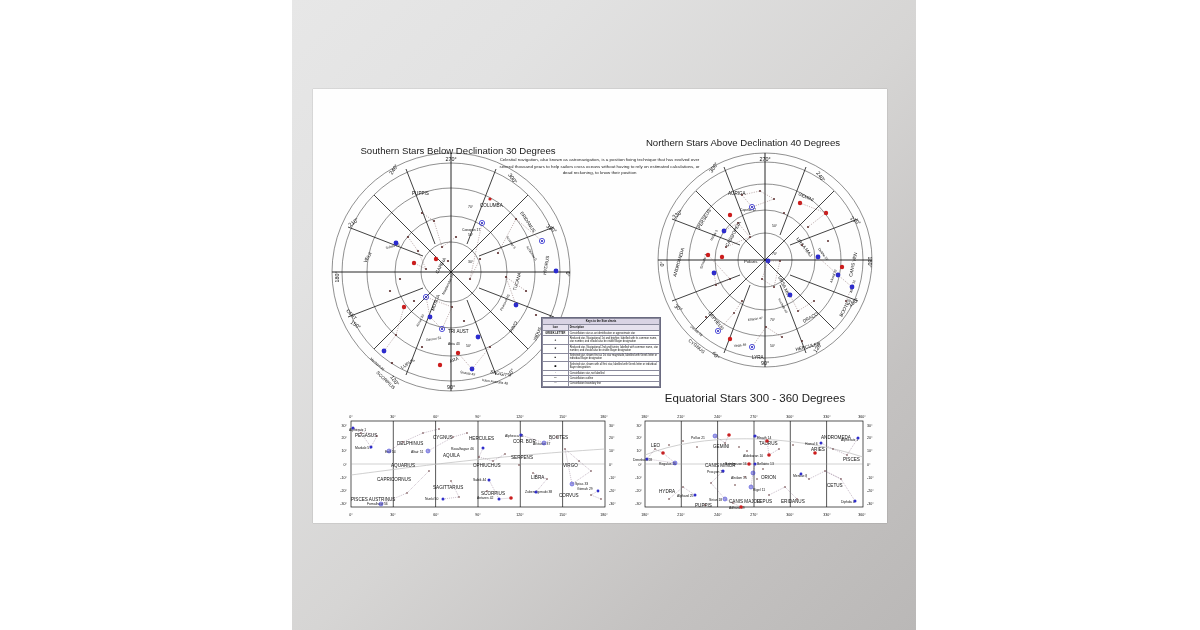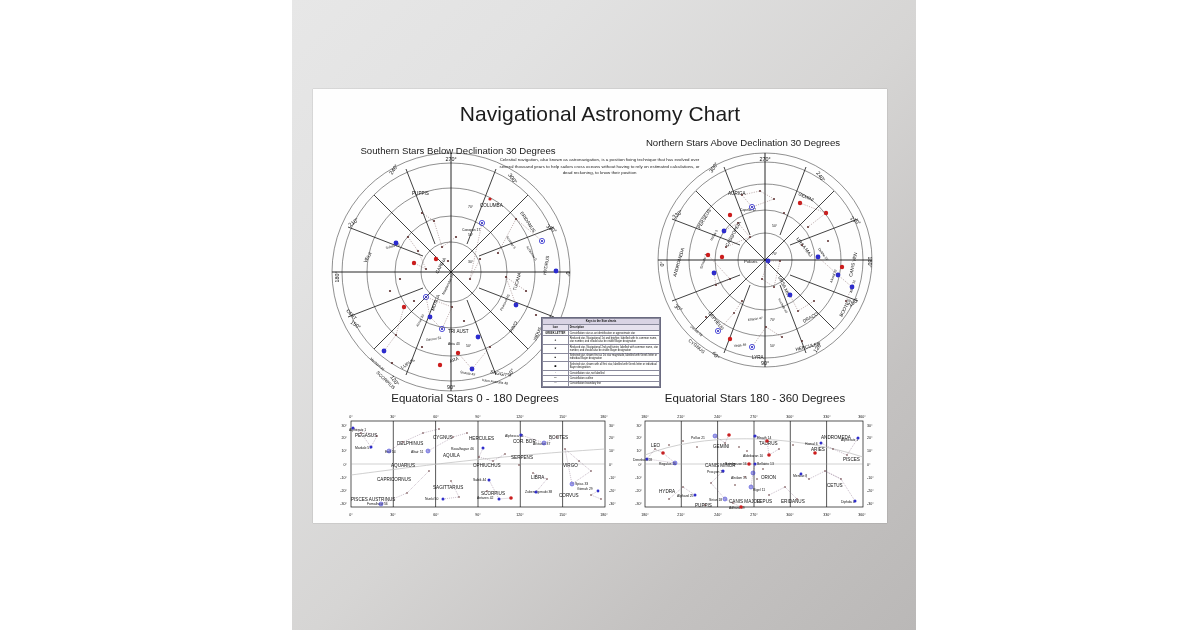--- a/index.html
+++ b/index.html
@@ -76,24 +76,23 @@
 </head>
 <body>
 
 <div id="stage">
 
   <div class="backdrop"></div>
   <div class="slab"></div>
 
   <div class="poster">
 
-    <div class="title">Navigational Astronomy Chart</div>
 
     <div class="subtitle sub-south">Southern Stars Below Declination 30 Degrees</div>
-    <div class="subtitle sub-north">Northern Stars Above Declination 30 Degrees</div>
+    <div class="subtitle sub-north">Northern Stars Above Declination 40 Degrees</div>
 
     <div class="blurb">Celestial navigation, also known as astronavigation, is a position fixing technique that has evolved over several thousand years to help sailors cross oceans without having to rely on estimated calculations, or dead reckoning, to know their position</div>
 
     <div class="polar p-south">
       <svg width="242" height="242" viewBox="0 0 242 242">
         <g fill="none" stroke="#333" stroke-width=".55">
           <circle cx="121" cy="121" r="119"></circle>
           <circle cx="121" cy="121" r="109"></circle>
           <circle cx="121" cy="121" r="84"></circle>
           <circle cx="121" cy="121" r="56"></circle>
@@ -362,22 +361,21 @@
           <path d="M162 106 L182 124 L196 136 L190 150"></path>
           <path d="M112 110 L124 110 L118 136 L106 128 Z"></path>
           <path d="M134 144 L142 160 L158 150"></path>
           <path d="M62 180 L78 162 L86 150"></path>
           <path d="M96 196 L110 176 L126 186"></path>
           <path d="M144 52 L170 62 L152 76"></path>
         </g>
       </svg>
     </div>
 
-    <div class="subtitle sub-eq1">Equatorial Stars 0 - 180 Degrees</div>
-    <div class="subtitle sub-eq2">Equatorial Stars 180 - 360 Degrees</div>
+    <div class="subtitle sub-eq2">Equatorial Stars 300 - 360 Degrees</div>
 
     <div class="equat e-left">
       <svg width="290" height="110" viewBox="0 0 290 110">
         <rect x="18" y="12" width="254" height="86" fill="#fff" stroke="#111" stroke-width=".7"></rect>
         <g stroke="#111" stroke-width=".7">
           <line x1="60.3" y1="12" x2="60.3" y2="98"></line>
           <line x1="102.6" y1="12" x2="102.6" y2="98"></line>
           <line x1="145" y1="12" x2="145" y2="98"></line>
           <line x1="187.3" y1="12" x2="187.3" y2="98"></line>
           <line x1="229.6" y1="12" x2="229.6" y2="98"></line>

